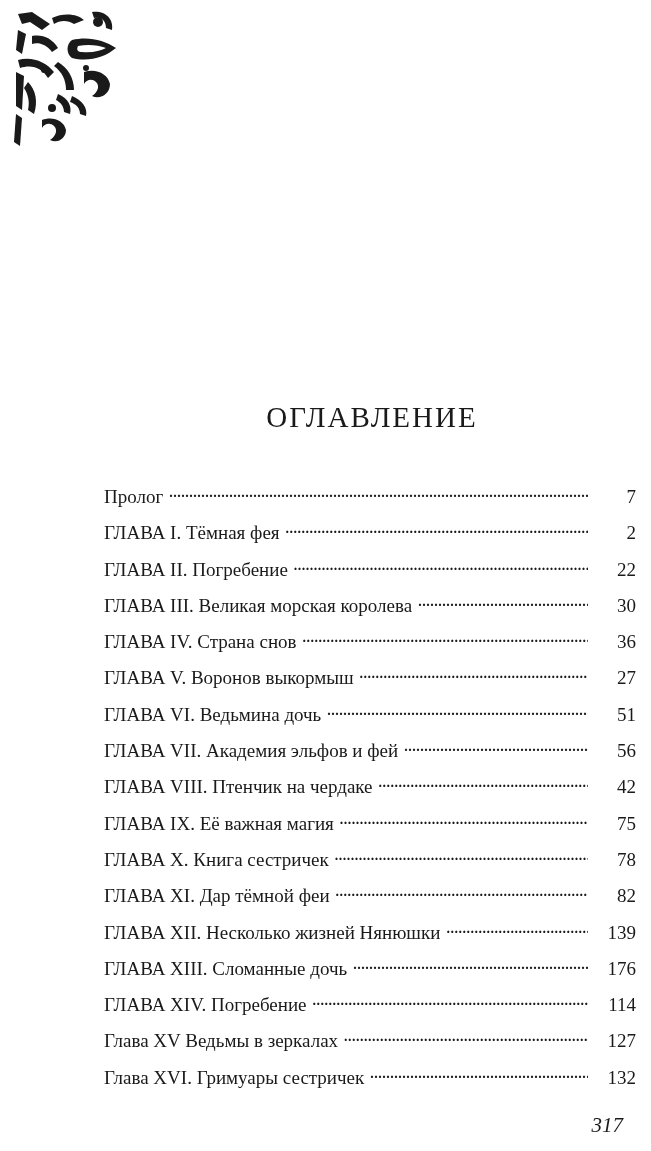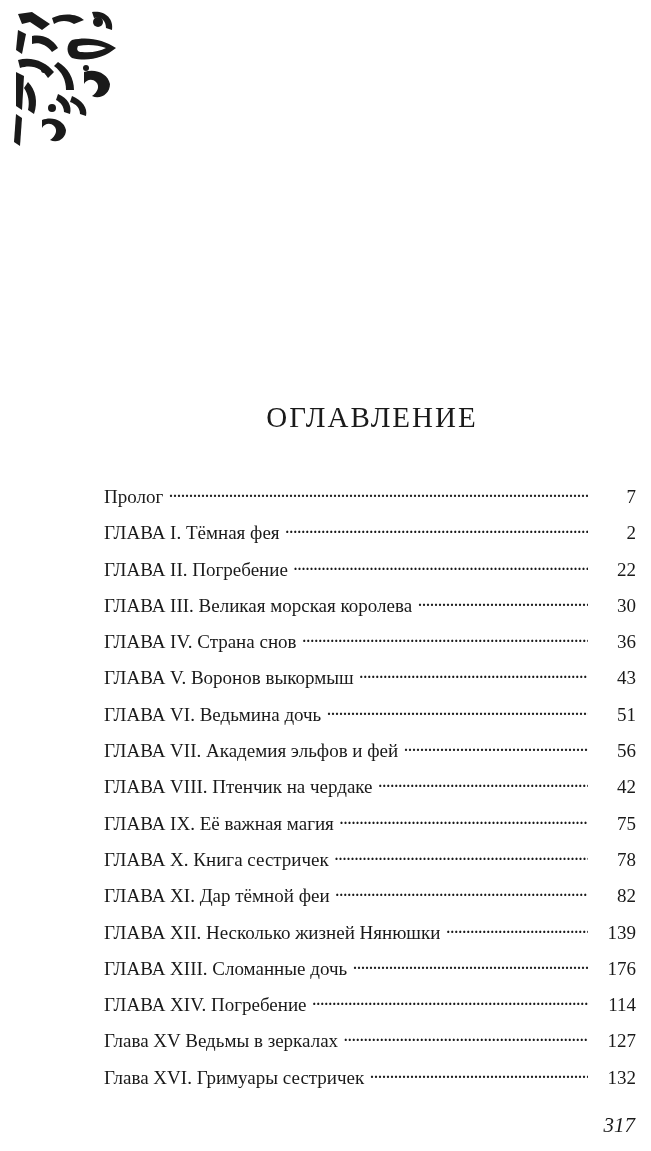--- a/index.html
+++ b/index.html
@@ -20,21 +20,21 @@
     .toc-title { flex: 0 0 auto; padding-right: 6px; }
     .toc-dots {
       flex: 1 1 auto; overflow: hidden; height: 1em; position: relative;
     }
     .toc-dots::before {
       content: "........................................................................................................................................................";
       position: absolute; left: 0; bottom: 2px; font-size: 14px; letter-spacing: 0.5px; white-space: nowrap;
       font-weight: bold;
     }
     .toc-page { flex: 0 0 48px; text-align: right; }
-    .folio { position: absolute; right: 16px; top: 1113px; font-size: 21px; font-style: italic; }
+    .folio { position: absolute; right: 28px; top: 1113px; font-size: 21px; font-style: italic; }
   </style>
 </head>
 <body>
 
 <div class="ornament">
   <svg viewBox="0 0 104 136" width="104" height="136">
     <g fill="#1a1a1a">
       <path d="M6 4 L20 2 L38 14 L30 20 L18 12 L10 14 Z"></path>
       <path d="M40 8 C52 2 66 4 72 10 L62 14 C56 10 48 10 42 14 Z"></path>
       <path d="M60 30 C76 26 92 30 104 38 C92 48 76 52 60 48 C54 44 54 34 60 30 Z M66 36 C64 40 66 42 70 42 C80 43 88 41 94 38 C86 35 76 34 66 36 Z"></path>
@@ -82,21 +82,21 @@
       <span class="toc-page">30</span>
     </div>
   <div class="toc-row">
       <span class="toc-title">ГЛАВА IV. Страна снов</span>
       <span class="toc-dots"></span>
       <span class="toc-page">36</span>
     </div>
   <div class="toc-row">
       <span class="toc-title">ГЛАВА V. Воронов выкормыш</span>
       <span class="toc-dots"></span>
-      <span class="toc-page">43</span>
+      <span class="toc-page">27</span>
     </div>
   <div class="toc-row">
       <span class="toc-title">ГЛАВА VI. Ведьмина дочь</span>
       <span class="toc-dots"></span>
       <span class="toc-page">51</span>
     </div>
   <div class="toc-row">
       <span class="toc-title">ГЛАВА VII. Академия эльфов и фей</span>
       <span class="toc-dots"></span>
       <span class="toc-page">56</span>

